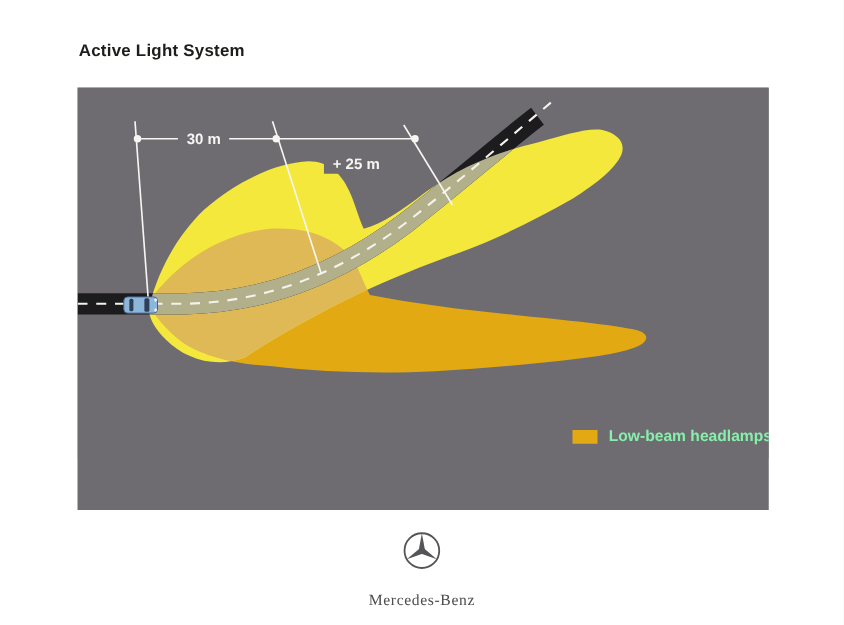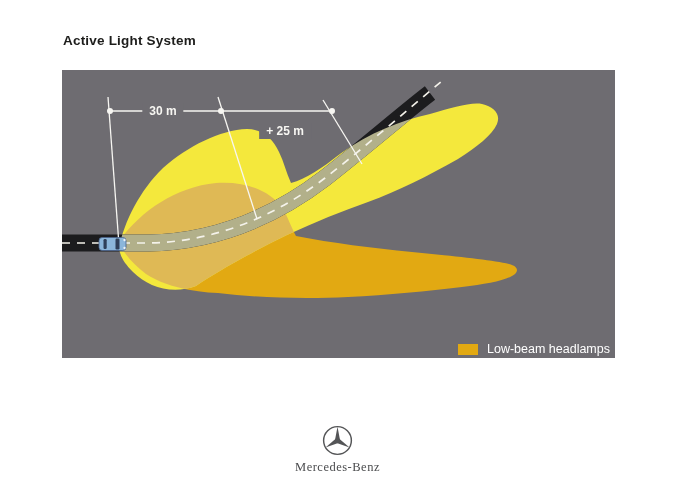--- a/index.html
+++ b/index.html
@@ -5,39 +5,39 @@
   html,body { margin:0; padding:0; background:#ffffff; }
   .stage {
     position:relative; width:675px; height:500px; background:#ffffff;
     font-family:"Liberation Sans", sans-serif; overflow:hidden;
   }
   .title {
     position:absolute; left:63px; top:33px;
     font-size:13.5px; font-weight:bold; color:#1d1d1b; letter-spacing:0.2px;
   }
   .panel {
-    position:absolute; left:62px; top:70px; width:553px; height:288px;
+    position:absolute; left:62px; top:70px; width:553px; height:338px;
     background:#6e6c71; overflow:hidden;
   }
   .panel svg { position:absolute; left:0; top:0; display:block; }
   .dim-label {
     position:absolute; transform:translateX(-50%); top:33px;
     background:#6e6c71; color:#f7f6f2; font-size:12px; font-weight:bold;
     padding:0 7px; line-height:16px; white-space:nowrap;
   }
   .dim-label-1 { left:101px; }
   .dim-label-2 { left:223px;margin-top:20px; }
   .legend {
     position:absolute; left:396px; top:272px; display:flex; align-items:center; gap:9px;
   }
   .legend-swatch { width:20px; height:11px; background:#e2a912; }
-  .legend-text { color:#ffffff; font-size:12.5px; font-weight:normal; white-space:nowrap; }
+  .legend-text { color:#86efac; font-size:12.5px; font-weight:bold; white-space:nowrap; }
   .brand {
     position:absolute; left:0; right:0; top:424px;
-    display:flex; flex-direction:column; align-items:center; gap:3px;
+    display:flex; flex-direction:column; align-items:center; gap:16px;
   }
   .brand-word {
     font-family:"Liberation Serif", serif; font-size:12.5px; color:#4b4c4e;
     letter-spacing:0.5px;
   }
 </style>
 </head>
 <body>
 
 <div class="stage">

